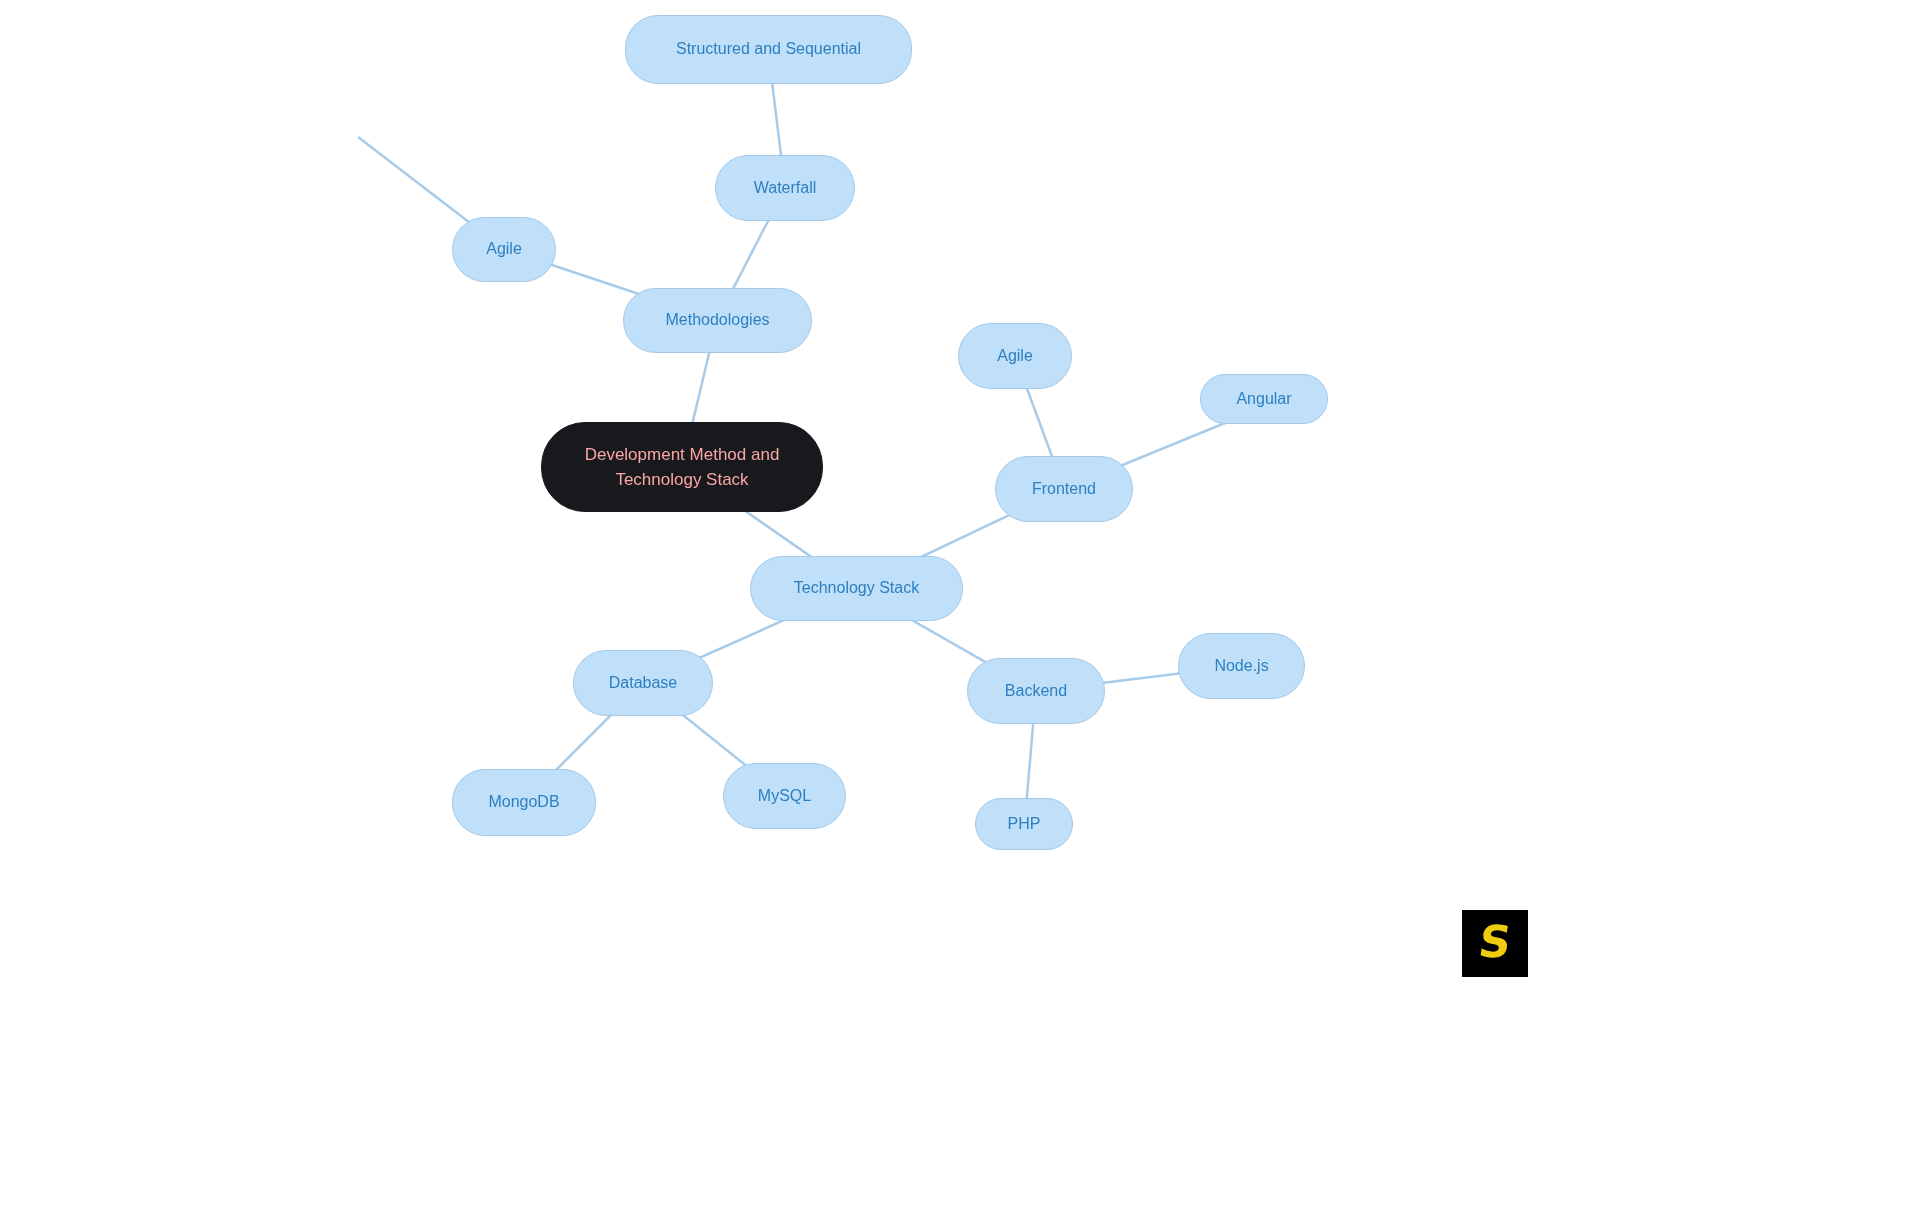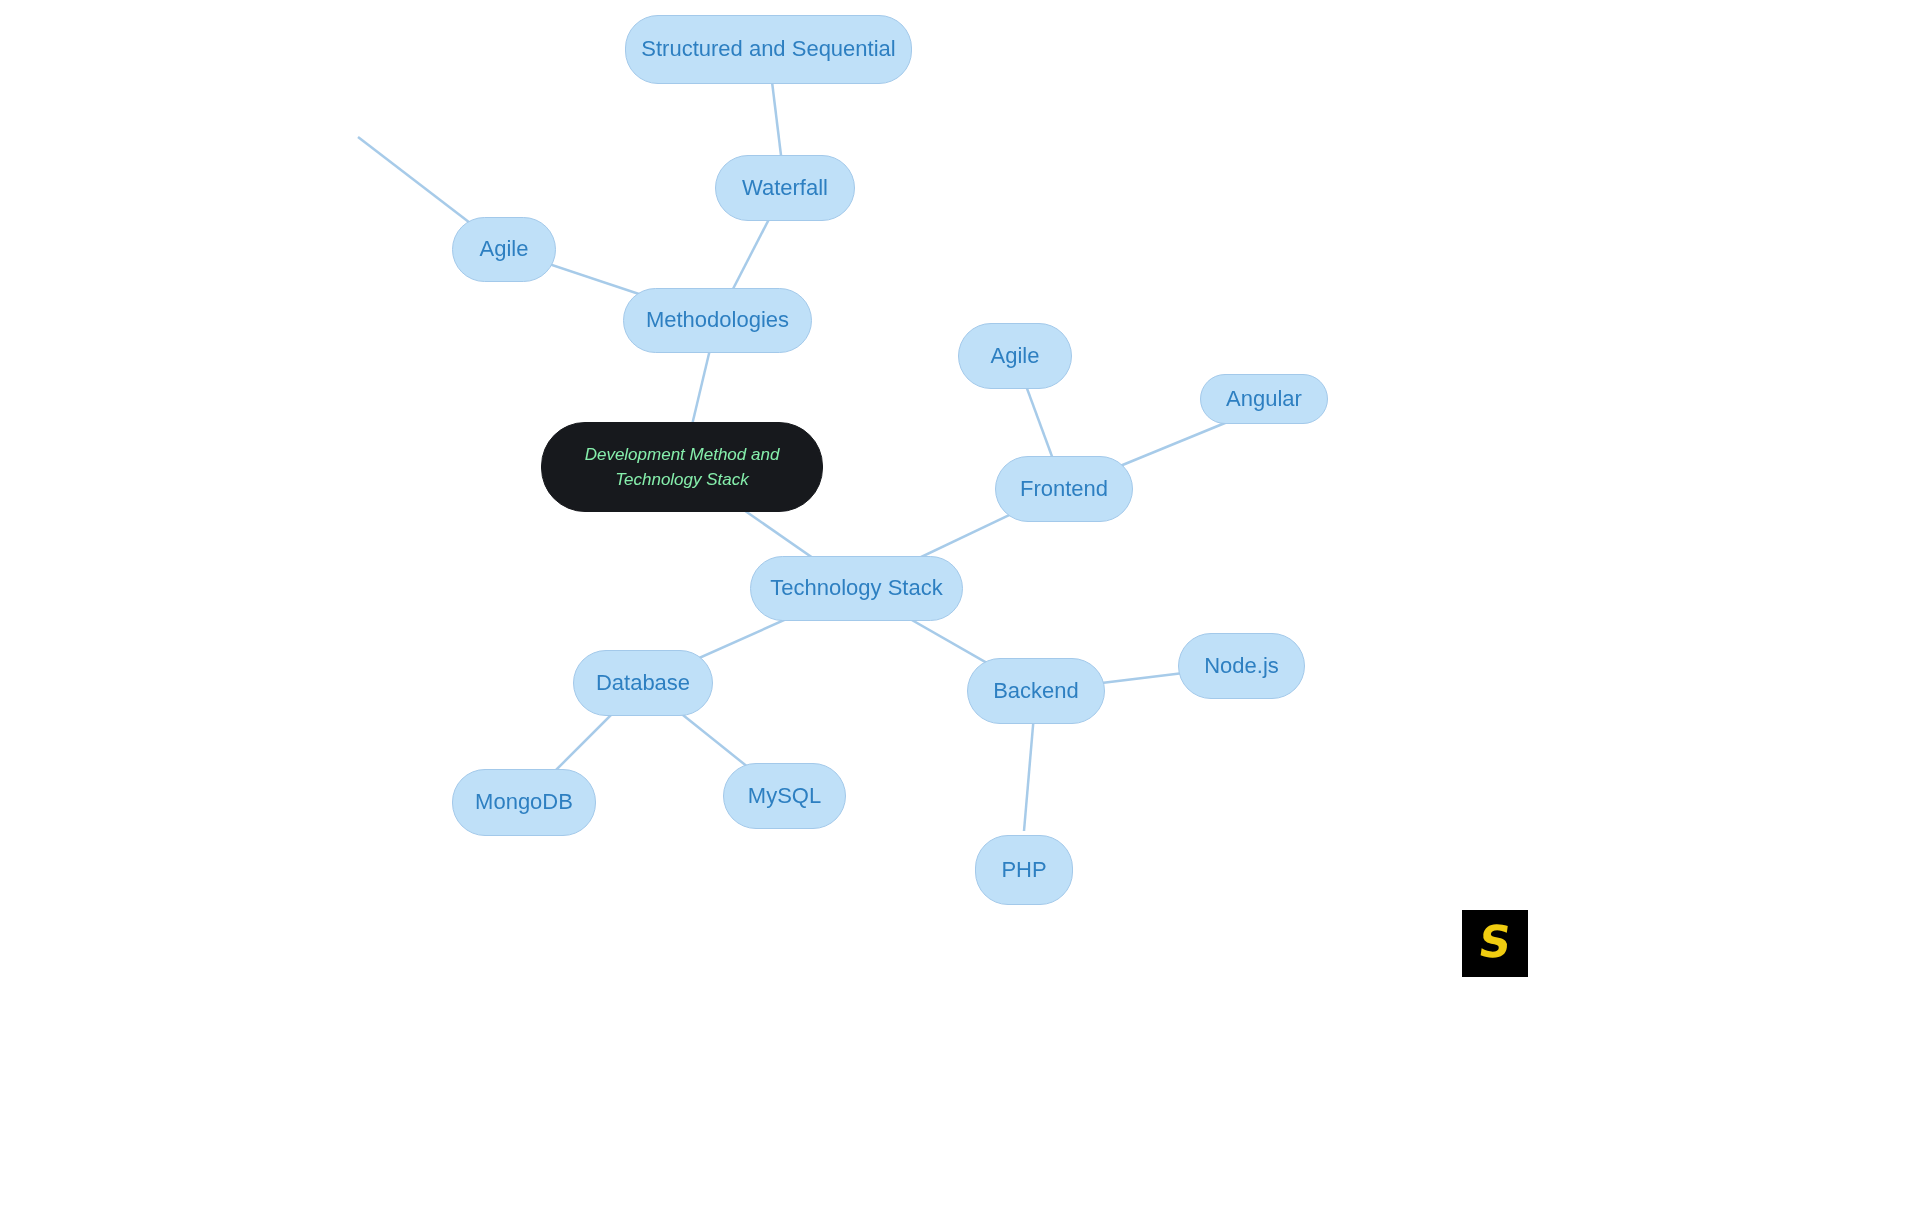--- a/index.html
+++ b/index.html
@@ -27,34 +27,33 @@
   }
   .node {
     position: absolute;
     display: flex;
     align-items: center;
     justify-content: center;
     background: #bfe0f8;
     border: 1.5px solid #a3c9ea;
     border-radius: 33px;
     color: #2d7fc1;
-    font-size: 22px;
+    font-size: 16px;
     text-align: center;
     padding: 0 14px;
     line-height: 1.3;
   }
   .node-central {
     background: #17191d;
     border: 1.5px solid #17191d;
-    color: #86efac;
+    color: #fca5a5;
     border-radius: 44px;
     font-size: 17px;
     line-height: 1.5;
     padding: 0 26px;
-    font-style: italic;
   }
   .logo {
     position: absolute;
     left: 1462px;
     top: 910px;
     width: 66px;
     height: 67px;
     background: #000000;
     display: flex;
     align-items: center;
@@ -142,21 +141,21 @@
   </div>
 
   <div class="node" style="left:723px; top:763px; width:123px; height:66px;">
     <span>MySQL</span>
   </div>
 
   <div class="node" style="left:452px; top:769px; width:144px; height:67px;">
     <span>MongoDB</span>
   </div>
 
-  <div class="node" style="left:975px; top:798px; width:98px; height:70px;margin-top:37px;">
+  <div class="node" style="left:975px; top:798px; width:98px; height:52px;">
     <span>PHP</span>
   </div>
 
   <div class="logo">
     <span class="logo-s">S</span>
   </div>
 
 </div>
 
 </body></html>

